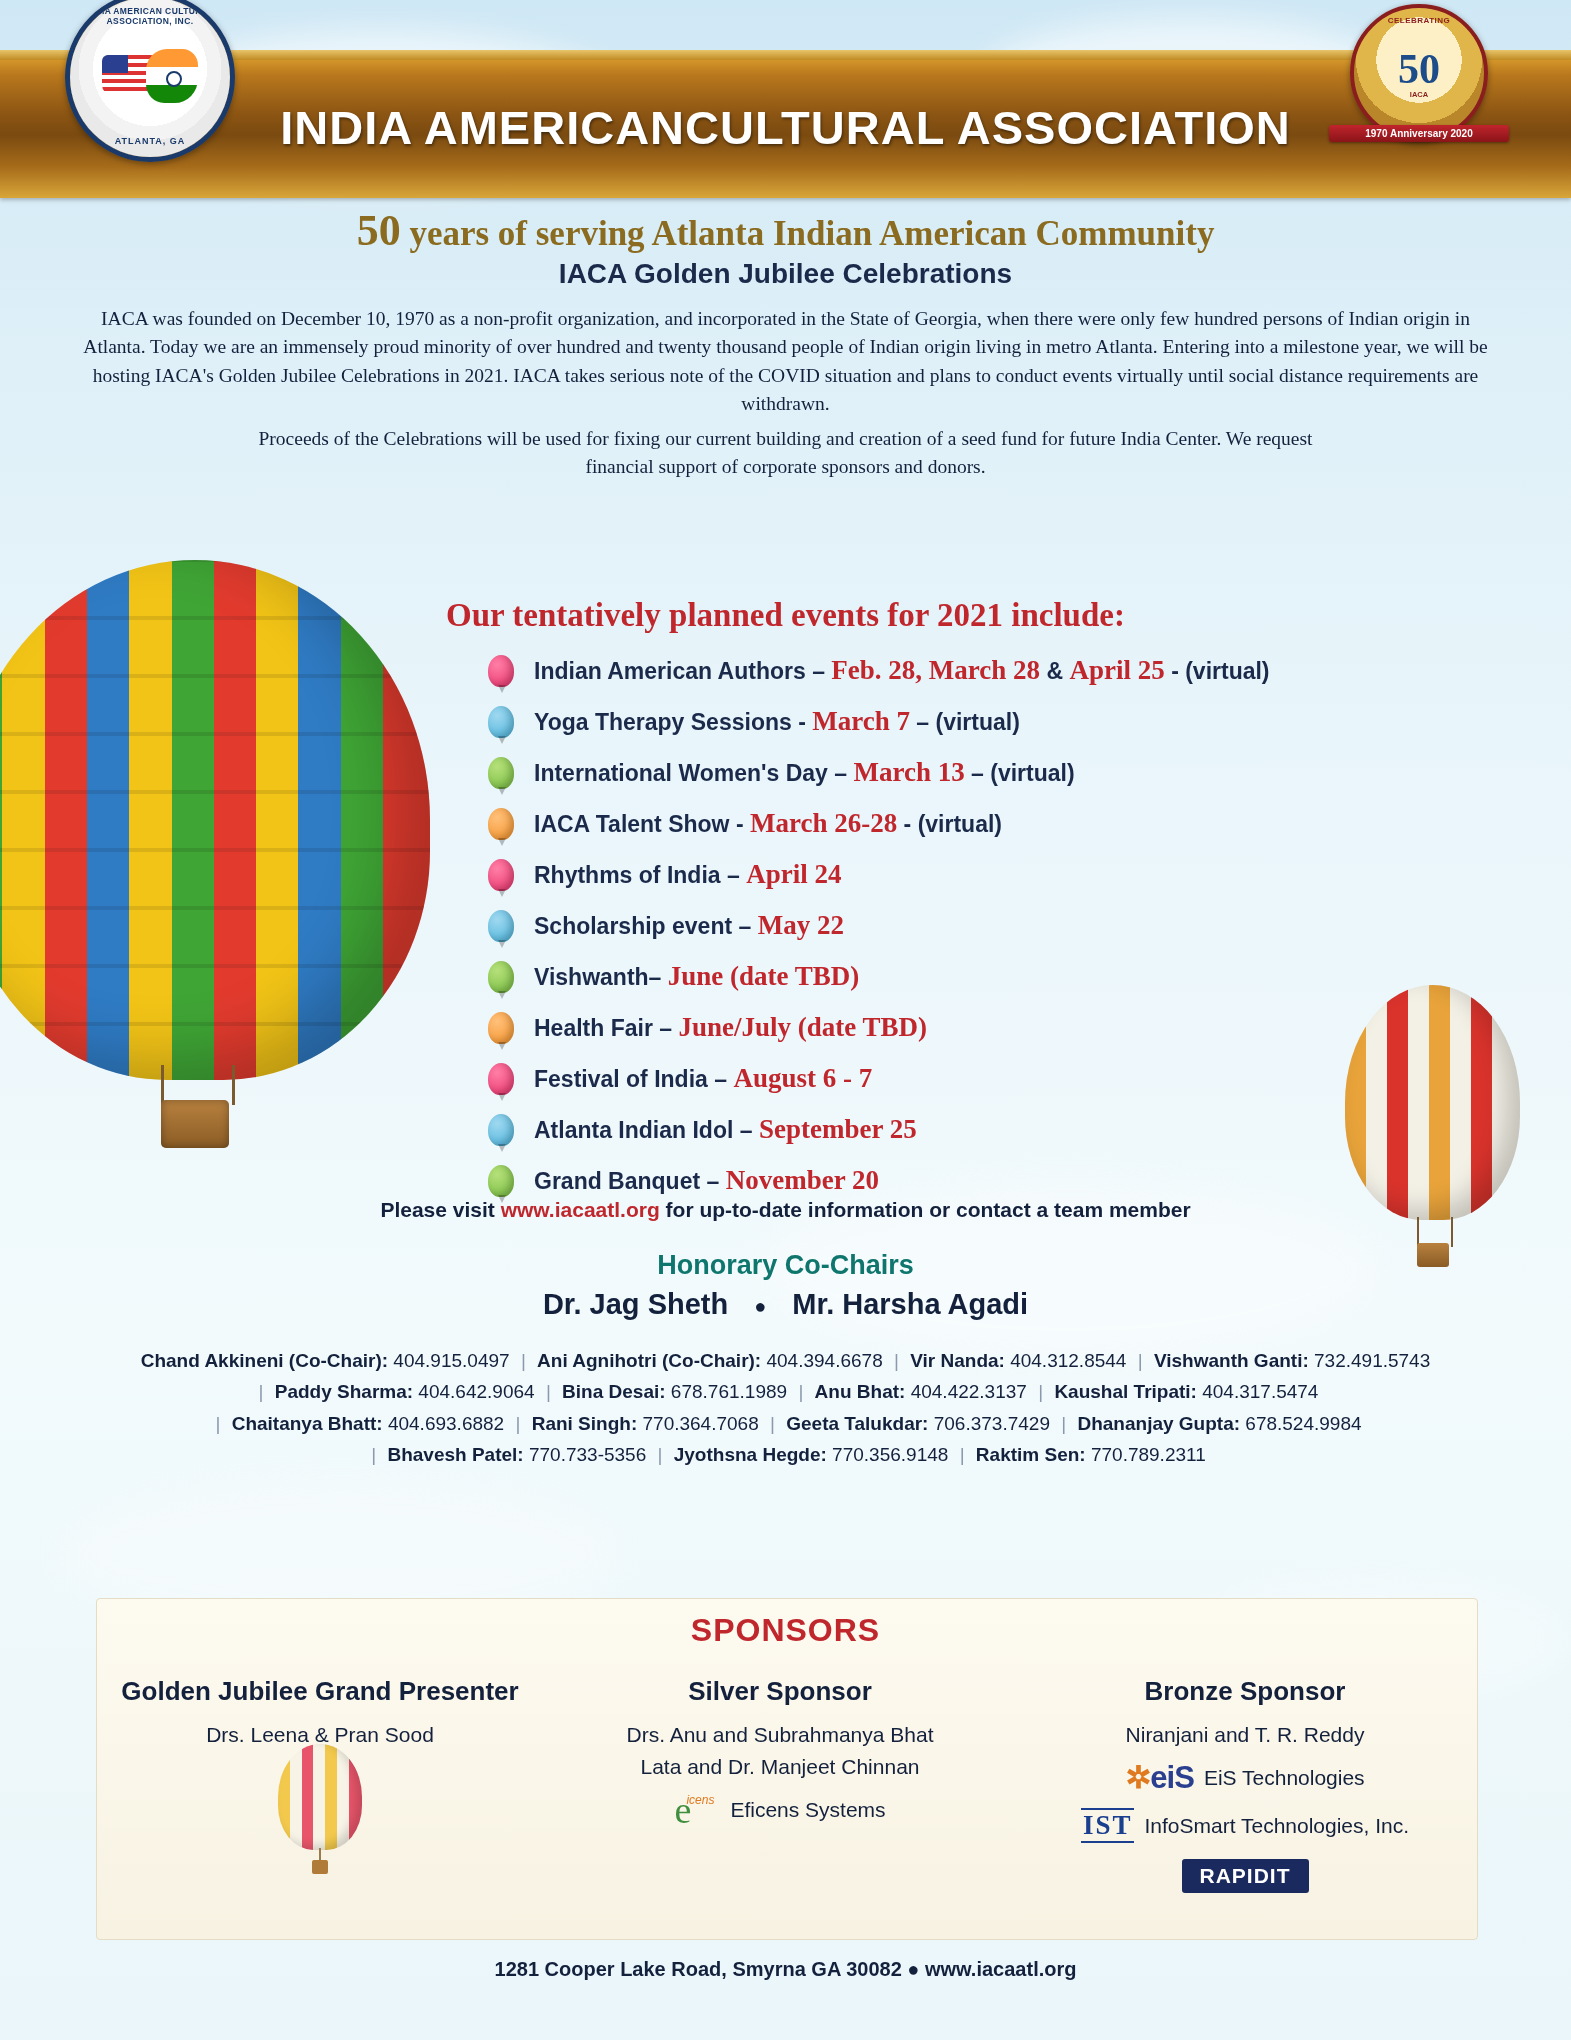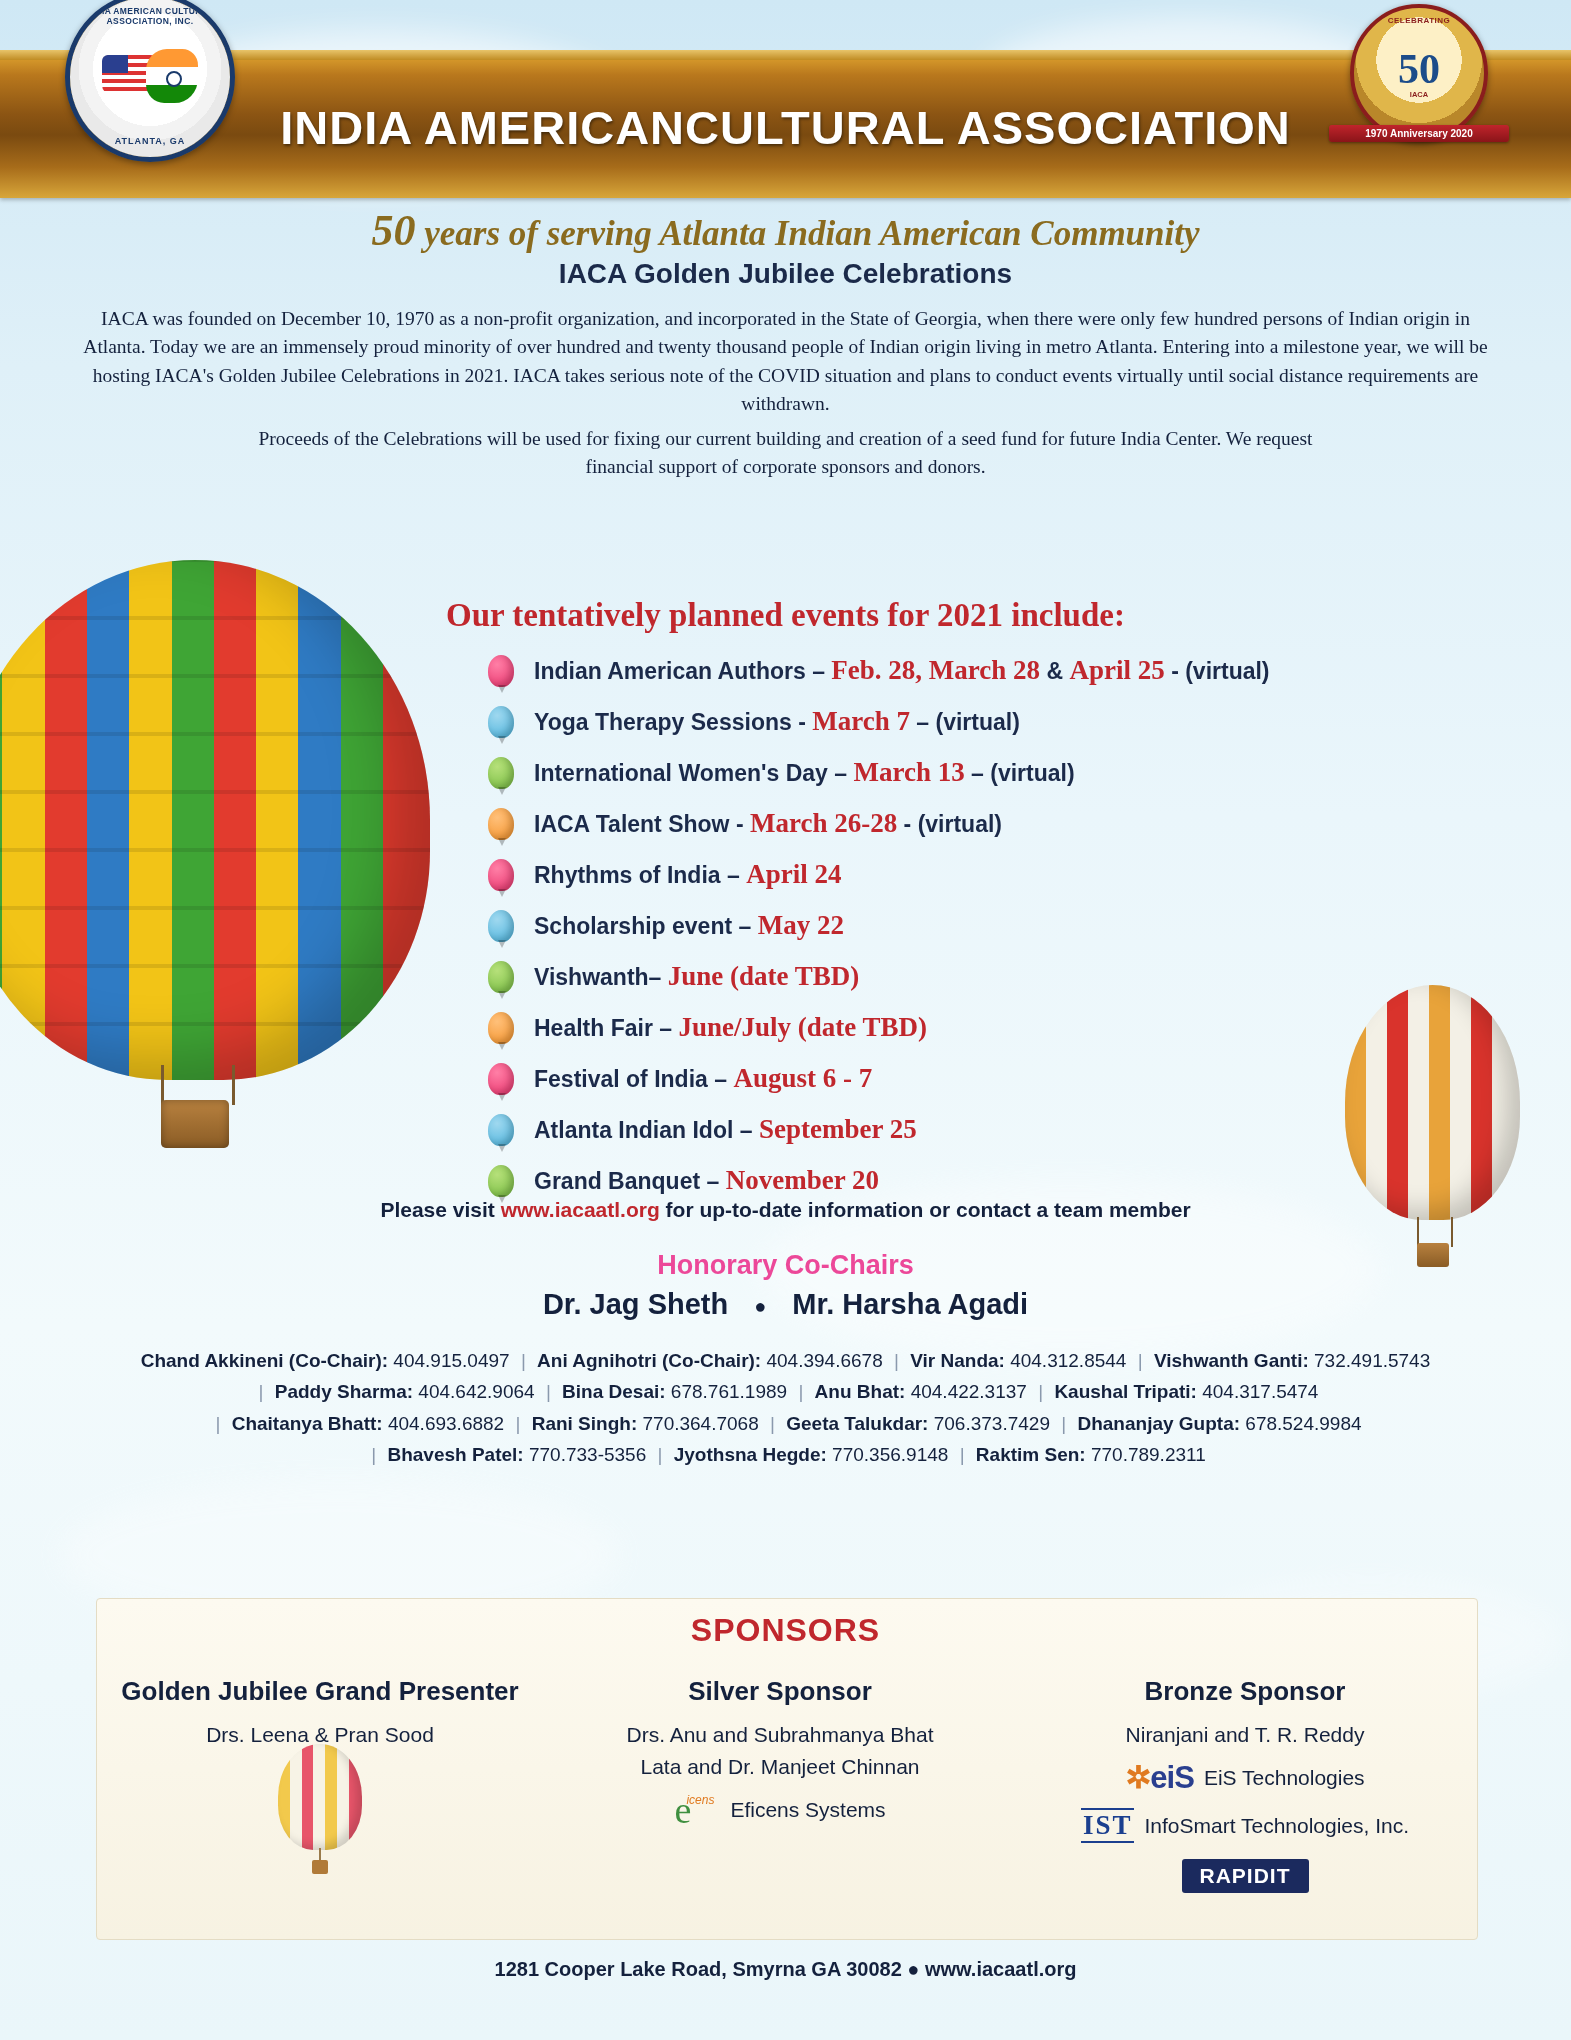--- a/index.html
+++ b/index.html
@@ -63,21 +63,21 @@
   }
   .seal .cel{position:absolute;top:8px;width:100%;text-align:center;font-size:8px;font-weight:bold;color:#8a1d1d;letter-spacing:.5px;}
   .seal .fifty{font-size:42px;font-weight:bold;color:#1c4c8a;line-height:1;font-family:"Liberation Serif",serif;}
   .seal .sub{font-size:7.5px;color:#8a1d1d;font-weight:bold;}
   .seal-years{position:absolute;bottom:16px;width:180px;text-align:center;font-size:10px;font-weight:bold;color:#fff;
     background:linear-gradient(180deg,#c0242b,#8a1419);padding:3px 0;border-radius:3px;box-shadow:0 1px 3px rgba(0,0,0,.4);}
 
   
   .tagline{
     position:absolute;top:205px;left:0;width:1571px;text-align:center;
-    font-family:"Liberation Serif",serif;font-style:italic;font-weight:bold;font-size:35px;color:#8a6b1f;
+    font-family:"Liberation Serif",serif;font-weight:bold;font-size:35px;color:#8a6b1f;
   }
   .tagline .big{font-size:44px;}
   .subtitle{
     position:absolute;top:258px;left:0;width:1571px;text-align:center;
     font-size:28px;font-weight:bold;color:#1b2a4a;
   }
   .para1{
     position:absolute;top:305px;left:80px;width:1411px;text-align:center;
     font-family:"Liberation Serif",serif;font-size:19.5px;line-height:1.45;color:#14213d;
   }
@@ -105,21 +105,21 @@
   .b-orange{background:radial-gradient(circle at 35% 30%,#ffc07a,#f39128);}
   .ev-text{font-size:23px;color:#1b2a4a;font-weight:bold;white-space:nowrap;}
   .ev-text .date{font-family:"Liberation Serif",serif;font-size:27px;color:#c0272d;font-weight:bold;}
   .ev-text .plain{font-weight:bold;}
 
   .visit{
     position:absolute;top:1198px;left:0;width:1571px;text-align:center;font-size:21px;color:#14213d;font-weight:bold;
   }
   .visit a{color:#c0272d;text-decoration:none;font-weight:bold;}
 
-  .cochair-head{position:absolute;top:1250px;left:0;width:1571px;text-align:center;font-size:27px;font-weight:bold;color:#ec4899;}
+  .cochair-head{position:absolute;top:1250px;left:0;width:1571px;text-align:center;font-size:27px;font-weight:bold;color:#0f766e;}
   .cochair-names{position:absolute;top:1288px;left:0;width:1571px;text-align:center;font-size:29px;font-weight:bold;color:#14213d;}
   .cochair-names .dot{font-size:20px;vertical-align:middle;padding:0 26px;}
 
   .contacts{position:absolute;top:1345px;left:100px;width:1371px;text-align:center;color:#14213d;font-size:19px;line-height:1.65;}
   .contacts b{font-weight:bold;}
   .contacts .sep{color:#8a99ad;padding:0 6px;}
 
   
   .sponsor-box{
     position:absolute;left:96px;top:1598px;width:1380px;height:340px;

